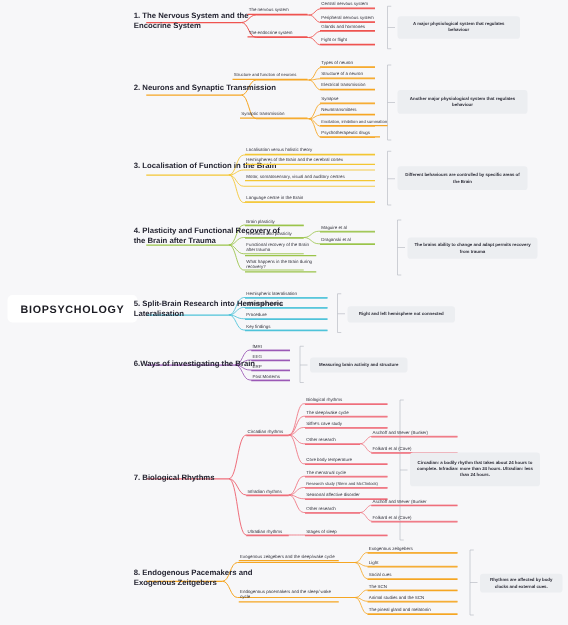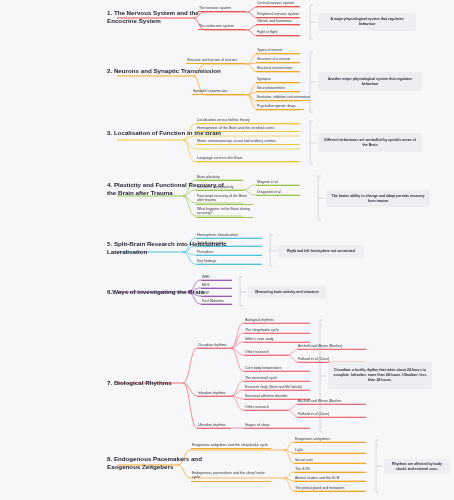--- a/index.html
+++ b/index.html
@@ -151,20 +151,23 @@
     <path d="M178 465 C184 465 184 478 190 478 H284" stroke="#f5a623" stroke-width=".8" fill="none"></path>
     <path d="M284 450 C289 450 289 442 294 442 H366" stroke="#f5a623" stroke-width=".65" fill="none"></path>
     <path d="M284 450 C289 450 289 453 294 453 H366" stroke="#f5a623" stroke-width=".65" fill="none"></path>
     <path d="M284 450 C289 450 289 463 294 463 H366" stroke="#f5a623" stroke-width=".65" fill="none"></path>
     <path d="M284 478 C289 478 289 472 294 472 H366" stroke="#f5a623" stroke-width=".65" fill="none"></path>
     <path d="M284 478 C289 478 289 481 294 481 H366" stroke="#f5a623" stroke-width=".65" fill="none"></path>
     <path d="M284 478 C289 478 289 491 294 491 H366" stroke="#f5a623" stroke-width=".65" fill="none"></path>
     <path d="M376 440 V492 M376 440 H379 M376 492 H379 M376 466 H382" stroke="#b9bcc4" stroke-width=".55" fill="none"></path>
   </svg>
 
+  <div class="node root">
+    <span>BIOPSYCHOLOGY</span>
+  </div>
 
   <div class="node main" style="left:107px;top:9px;">
     <span>1. The Nervous System and the Encocrine System</span>
   </div>
   <div class="node leaf" style="left:198px;top:6px;width:48px;border-bottom:.8px solid #ef5350;">
     <span>The nervous system</span>
   </div>
   <div class="node leaf" style="left:198px;top:24px;width:48px;border-bottom:.8px solid #ef5350;">
     <span>The endocrine system</span>
   </div>

